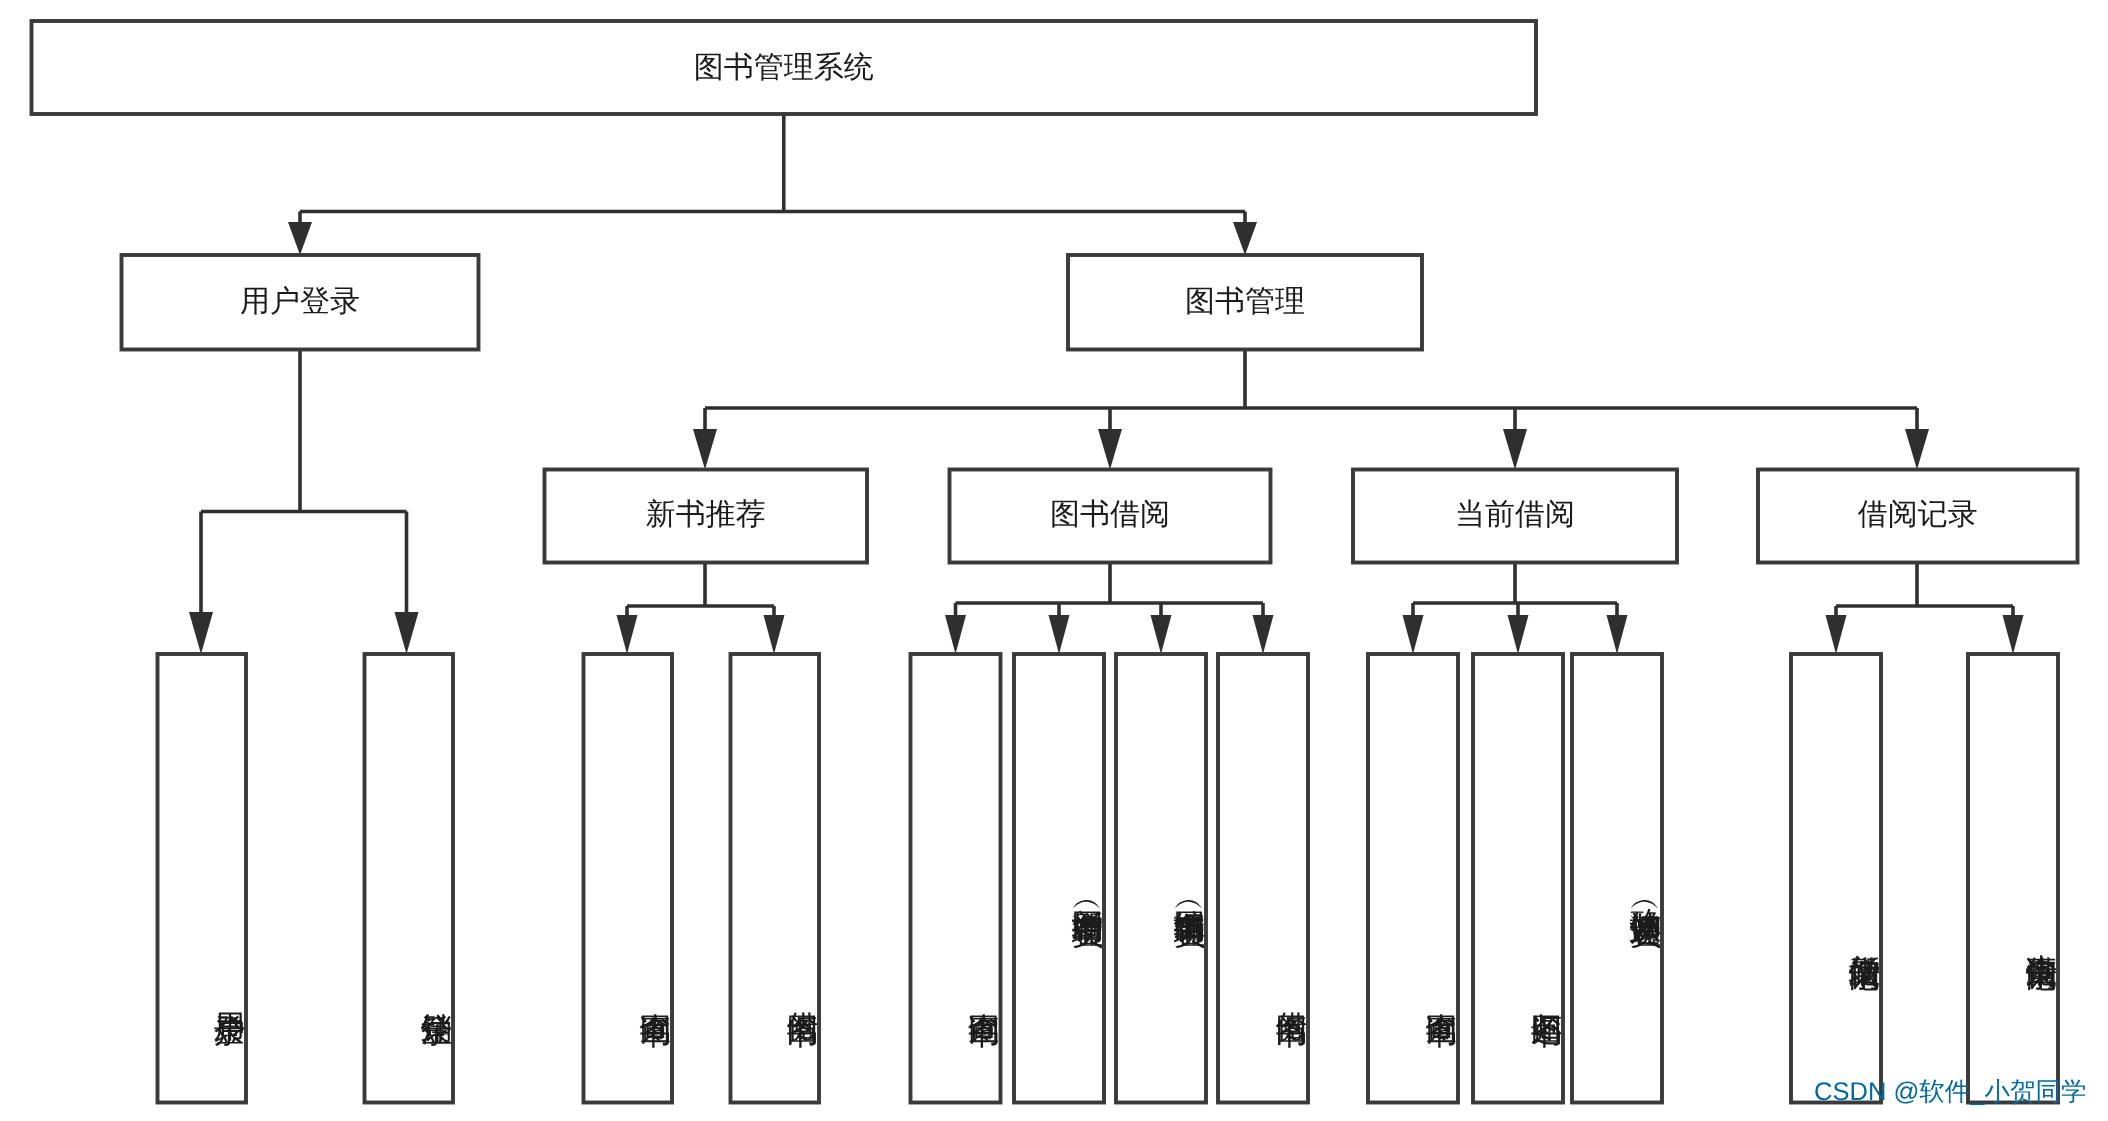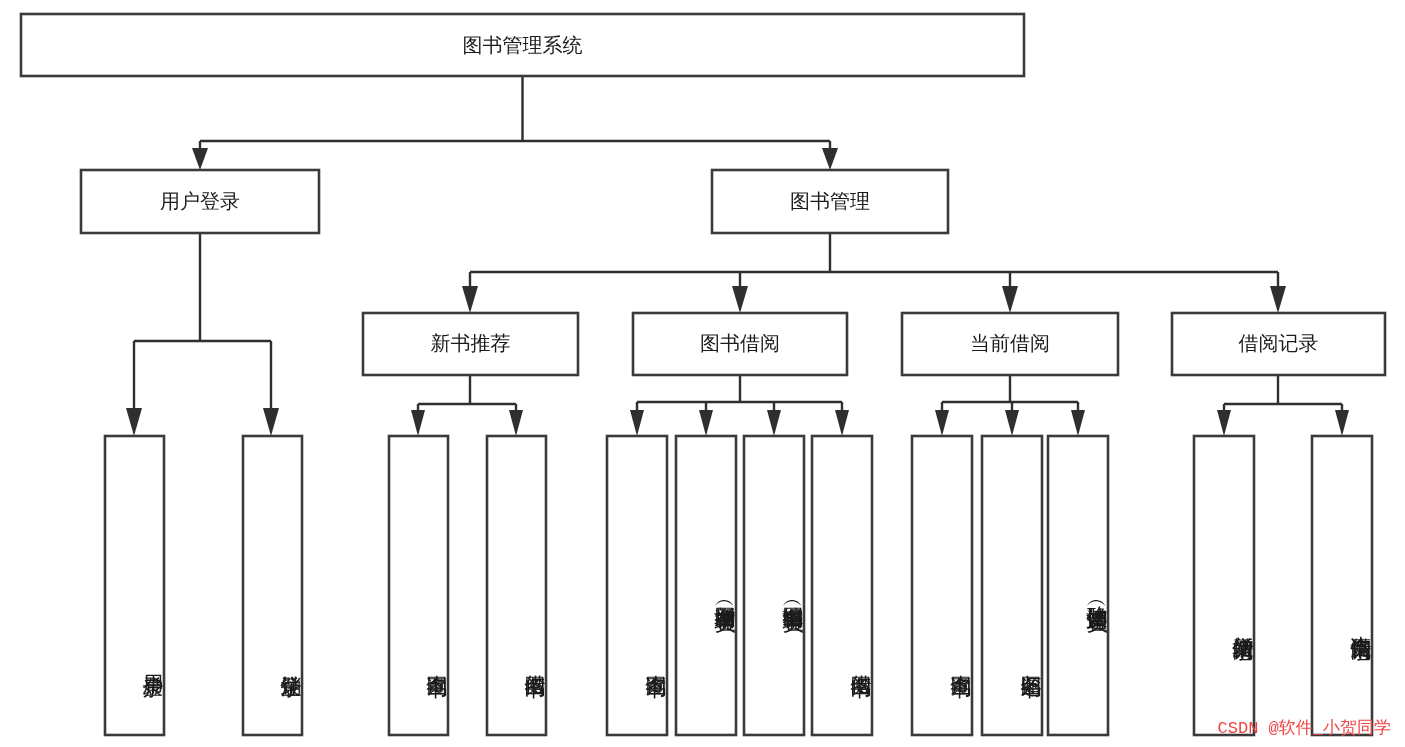--- a/index.html
+++ b/index.html
@@ -60,23 +60,23 @@
     white-space: nowrap;
     display: flex;
     align-items: flex-start;
     justify-content: center;
     pointer-events: none;
   }
   .watermark {
     position: absolute;
     right: 14px;
     bottom: 8px;
-    font-family: Liberation Mono, monospace;
+    font-family: Liberation Sans, sans-serif;
     font-size: 17px;
-    color: #ef4444;
+    color: #0369a1;
     white-space: nowrap;
     user-select: none;
   }
 </style>
 </head>
 <body>
 
 <div id="diagram-root">
 
   <svg class="diagram-canvas" viewBox="0 0 1405 747">

